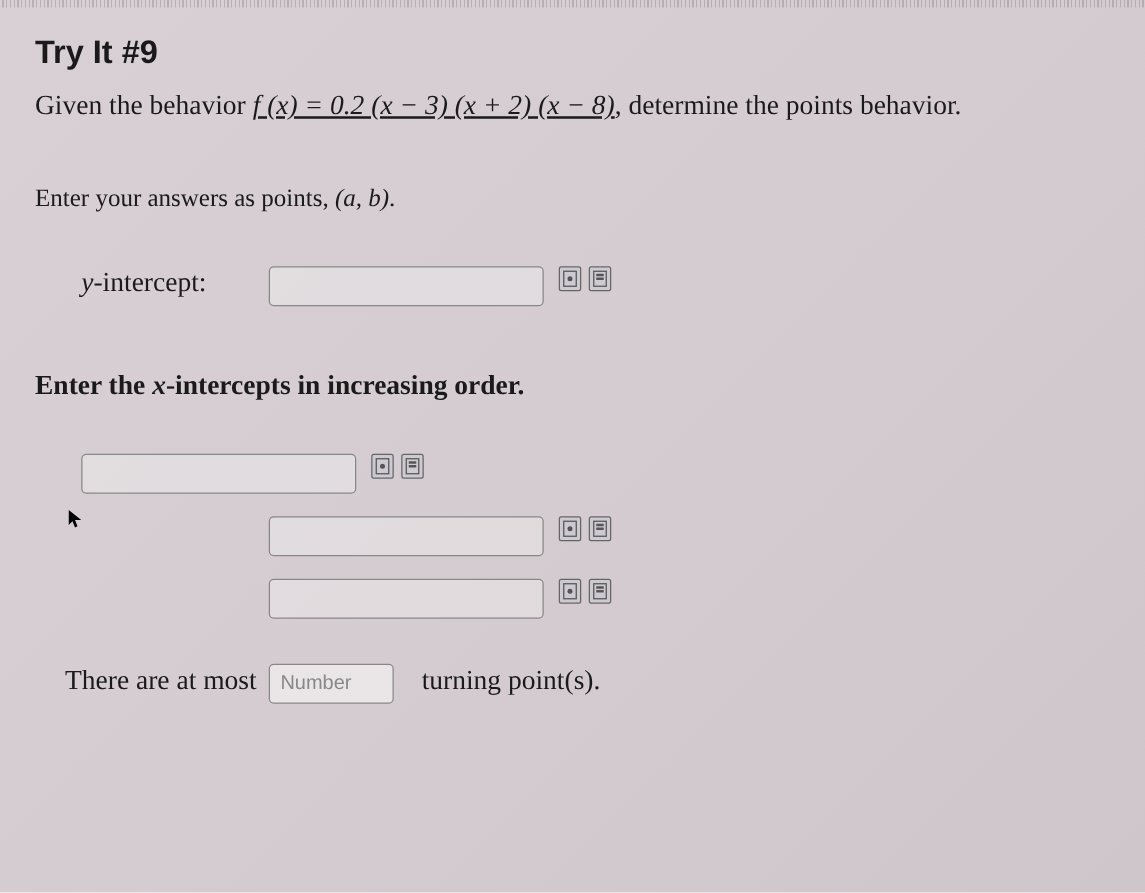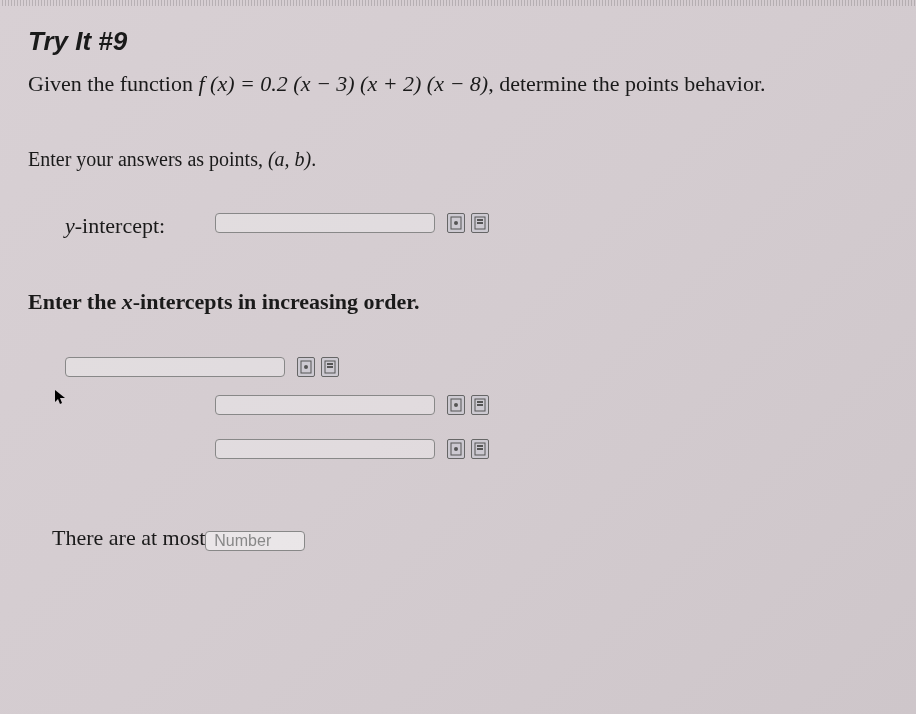--- a/index.html
+++ b/index.html
@@ -28,32 +28,32 @@
         90deg,
         transparent 0px,
         transparent 2px,
         rgba(0,0,0,0.15) 2px,
         rgba(0,0,0,0.15) 3px
       );
     }
     .title {
       font-family: 'Comic Sans MS', cursive, sans-serif;
       font-size: 26px;
-      font-style: italic;
       font-weight: bold;
       margin-top: 6px;
       margin-bottom: 12px;
     }
     .problem {
       font-size: 22px;
       margin-bottom: 48px;
       line-height: 1.4;
     }
     .math-fn {
       font-style: italic;
+      text-decoration: underline;
     }
     .instruction {
       font-size: 20px;
       margin-bottom: 42px;
     }
     .instruction-2 {
       font-size: 22px;
       margin-bottom: 42px;
       margin-top: 28px;
       font-weight: bold;
@@ -71,21 +71,21 @@
       flex-shrink: 0;
     }
     .input-label-normal {
       font-style: normal;
     }
     .math-var {
       font-style: italic;
     }
     input[type="text"] {
       width: 220px;
-      height: 20px;
+      height: 32px;
       border: 1px solid #888;
       border-radius: 4px;
       background: rgba(255,255,255,0.3);
       padding: 0 8px;
       font-size: 16px;
       margin-right: 12px;
     }
     input[type="text"].number-input {
       width: 100px;
       background: rgba(255,255,255,0.5);
@@ -117,40 +117,41 @@
       position: absolute;
       left: 54px;
       margin-top: -6px;
     }
     .cursor-arrow svg {
       width: 14px;
       height: 18px;
     }
     .turning-points {
       font-size: 22px;
-      margin-top: 60px;
+      margin-top: 36px;
       margin-left: 24px;
       display: flex;
-      align-items: flex-end;
+      align-items: flex-start;
+      gap: 10px;
     }
     .y-intercept-section {
       margin-bottom: 50px;
     }
     input::placeholder {
       color: #888;
       font-family: Arial, sans-serif;
     }
   </style>
 </head>
 <body>
 
 <div class="title">Try It #9</div>
 
 <div class="problem">
-  <span>Given the function </span><span class="math-fn">f (x) = 0.2 (x − 3) (x + 2) (x − 8)</span><span>, determine the points behavior.</span>
+  <span>Given the behavior </span><span class="math-fn">f (x) = 0.2 (x − 3) (x + 2) (x − 8)</span><span>, determine the points behavior.</span>
 </div>
 
 <div class="instruction">
   <span>Enter your answers as points, </span><span class="math-var">(a, b)</span><span>.</span>
 </div>
 
 <div class="y-intercept-section">
   <div class="input-row">
     <span class="input-label">
       <span class="math-var">y</span><span class="input-label-normal">-intercept:</span>
@@ -241,13 +242,14 @@
             <rect x="3" y="6" width="6" height="2" fill="#555"></rect>
           </svg>
       </div>
     </div>
   </div>
 </div>
 
 <div class="turning-points">
   <span>There are at most</span>
   <input type="text" class="number-input" placeholder="Number" style="">
+  <span>turning point(s).</span>
 </div>
 
 </body></html>

